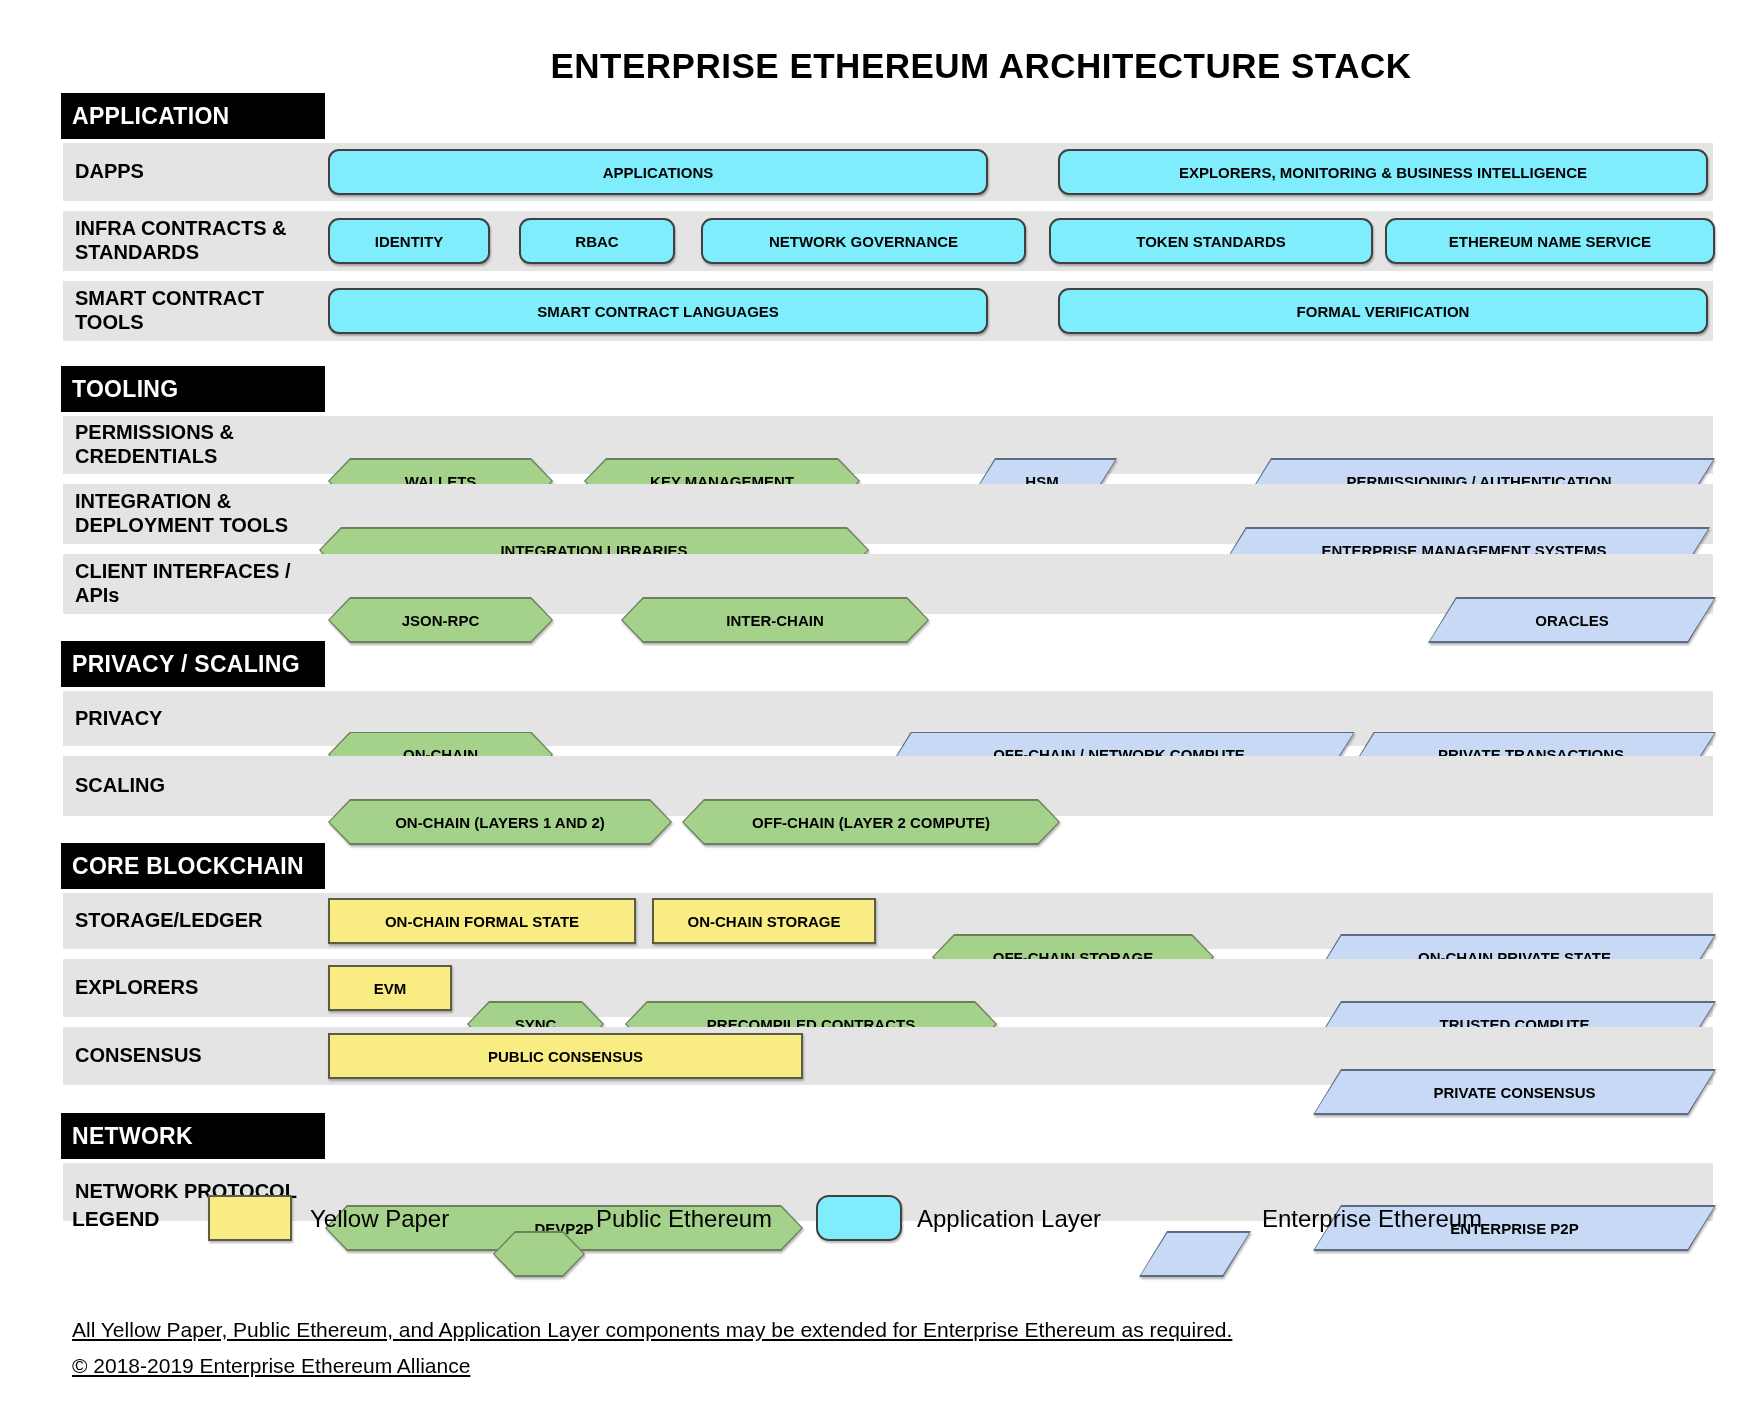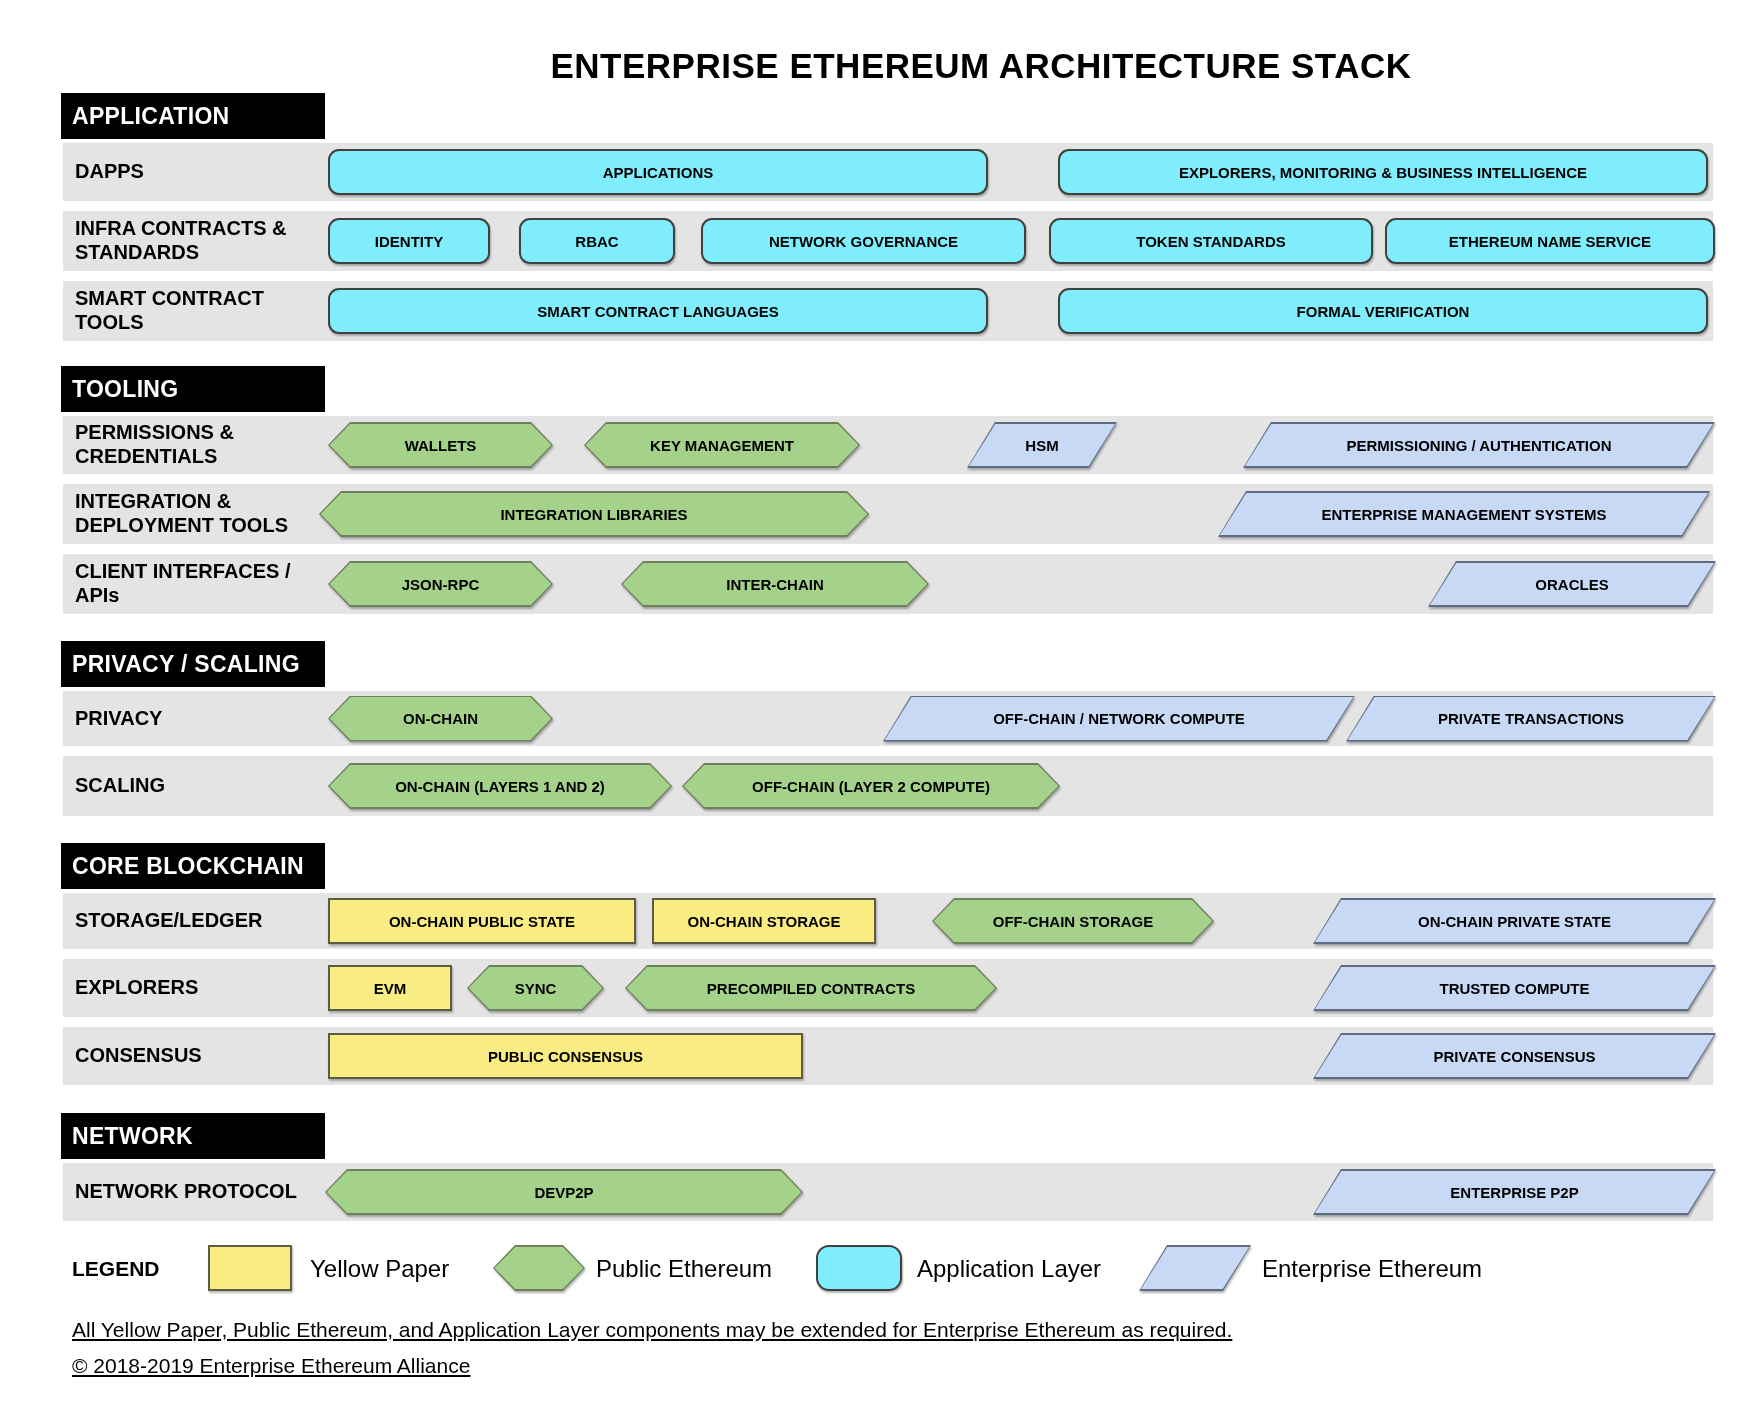--- a/index.html
+++ b/index.html
@@ -25,30 +25,30 @@
     position:absolute;left:12px;top:50%;transform:translateY(-50%);
     width:255px;font-weight:bold;font-size:20px;line-height:1.18;
   }
   .shape{
     position:absolute;top:50%;transform:translateY(-50%);height:46px;
     display:flex;align-items:center;justify-content:center;box-sizing:border-box;
   }
   .shape .lbl{position:relative;z-index:2;font-weight:bold;font-size:15px;white-space:nowrap;}
   .cyan{background:var(--cyan);border:2px solid #404040;border-radius:11px;box-shadow:1px 2px 2px rgba(0,0,0,.28);}
   .yellow{background:var(--yellow);border:2px solid #5c5c45;box-shadow:1px 2px 2px rgba(0,0,0,.28);}
-  .hex,.para{filter:drop-shadow(1px 2px 1px rgba(0,0,0,.3));}
+  .hex,.para{filter:drop-shadow(1px 2px 1px rgba(0,0,0,.3));margin-top:36px;}
   .hex::before{content:"";position:absolute;inset:0;background:#6e7f5c;
     clip-path:polygon(22px 0,calc(100% - 22px) 0,100% 50%,calc(100% - 22px) 100%,22px 100%,0 50%);}
   .hex::after{content:"";position:absolute;inset:1.6px;background:var(--green);
     clip-path:polygon(21px 0,calc(100% - 21px) 0,100% 50%,calc(100% - 21px) 100%,21px 100%,0 50%);}
   .para::before{content:"";position:absolute;inset:0;background:#5d6b84;
     clip-path:polygon(28px 0,100% 0,calc(100% - 28px) 100%,0 100%);}
   .para::after{content:"";position:absolute;inset:1.6px;background:var(--blue);
     clip-path:polygon(27px 0,100% 0,calc(100% - 27px) 100%,0 100%);}
-  .legend{position:absolute;top:1245px;left:0;width:1604px;height:48px;text-decoration:underline;}
+  .legend{position:absolute;top:1195px;left:0;width:1604px;height:48px;text-decoration:underline;}
   .legend .ltitle{position:absolute;left:72px;top:0;line-height:47px;font-weight:bold;font-size:21px;}
   .swatch{position:absolute;top:0;height:46px;box-sizing:border-box;}
   .swatch.cyan{border-radius:13px;}
   .ltext{position:absolute;top:0;line-height:47px;font-size:24px;}
   .note{position:absolute;left:72px;font-size:21px;text-decoration:underline;}
 </style>
 </head>
 <body>
 
 <div class="title">ENTERPRISE ETHEREUM ARCHITECTURE STACK</div>
@@ -158,21 +158,21 @@
   <div class="shape hex" style="left:619px;width:378px">
       <span class="lbl">OFF-CHAIN (LAYER 2 COMPUTE)</span>
     </div>
 </div>
 
 <div class="hdr" style="top:843px">CORE BLOCKCHAIN</div>
 
 <div class="band" style="top:893px;height:56px">
   <div class="rowlabel">STORAGE/LEDGER</div>
   <div class="shape yellow" style="left:265px;width:308px">
-      <span class="lbl">ON-CHAIN PUBLIC STATE</span>
+      <span class="lbl">ON-CHAIN FORMAL STATE</span>
     </div>
   <div class="shape yellow" style="left:589px;width:224px">
       <span class="lbl">ON-CHAIN STORAGE</span>
     </div>
   <div class="shape hex" style="left:869px;width:282px">
       <span class="lbl">OFF-CHAIN STORAGE</span>
     </div>
   <div class="shape para" style="left:1250px;width:403px">
       <span class="lbl">ON-CHAIN PRIVATE STATE</span>
     </div>

